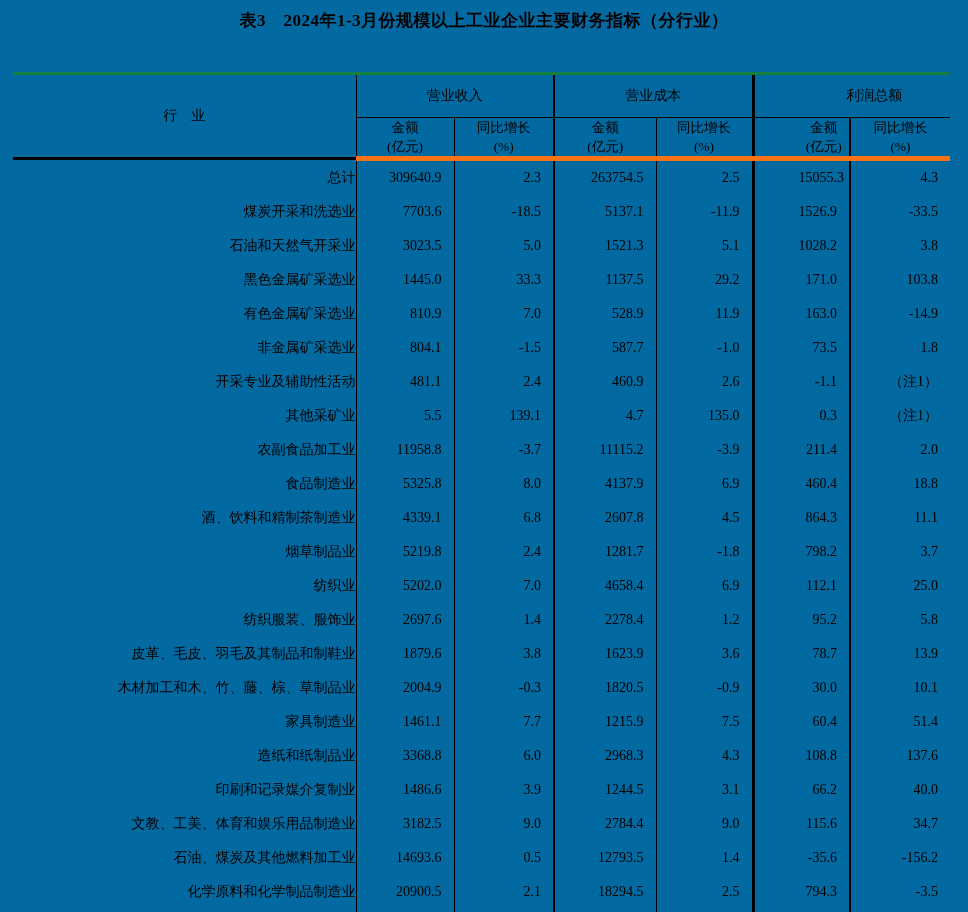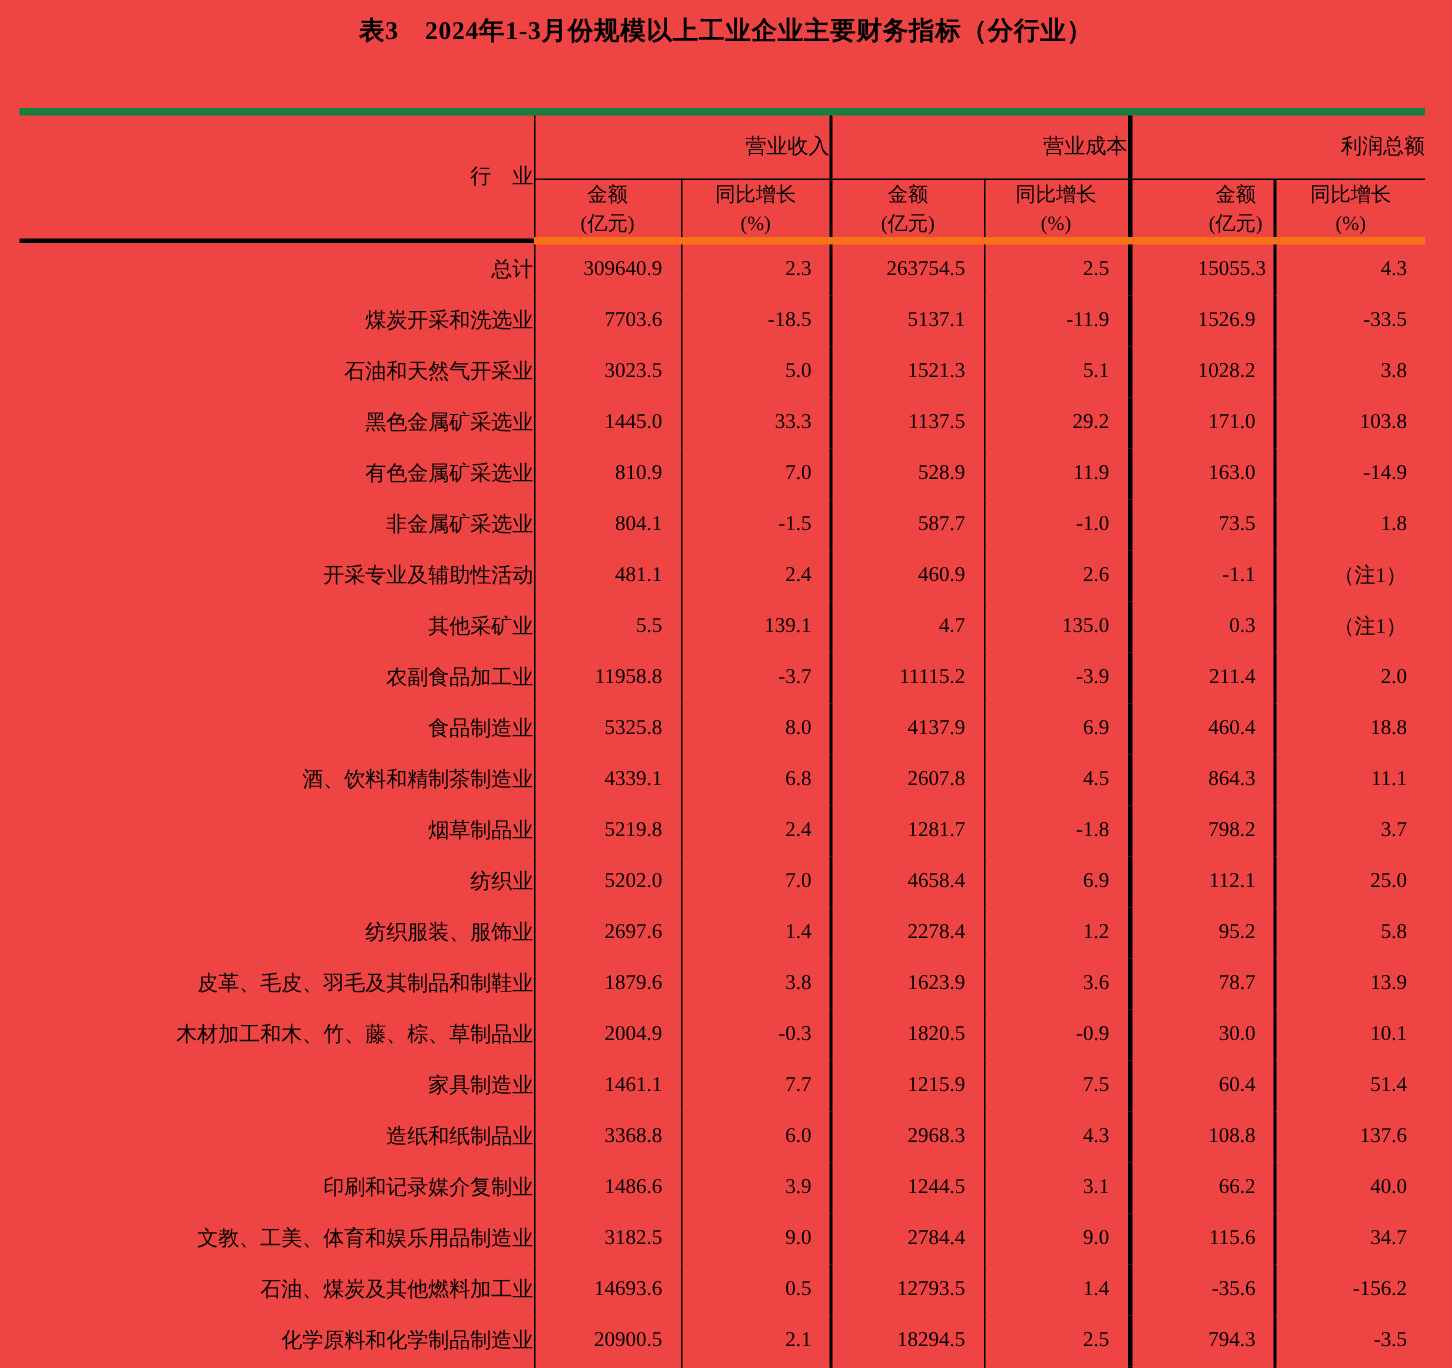--- a/index.html
+++ b/index.html
@@ -6,21 +6,21 @@
     margin: 0;
     padding: 0;
     background: #ffffff;
     color: #000000;
     font-family: "Liberation Serif", "DejaVu Serif", serif;
   }
   .page {
     position: relative;
     width: 968px;
     height: 912px;
-    background: #ef4444;
+    background: #0369a1;
     overflow: hidden;
   }
   .title {
     margin: 10px 0 0 0;
     text-align: center;
     font-size: 17px;
     font-weight: bold;
     line-height: 22px;
     letter-spacing: 0.5px;
   }
@@ -40,21 +40,21 @@
   col.c6 { width: 97px; }
   col.c7 { width: 100px; }
 
   thead th {
     font-weight: normal;
     font-size: 14px;
     text-align: center;
     vertical-align: middle;
     padding: 0;
   }
-  tr.group-row th { height: 42px; border-top: 5px solid #15803d; text-align: right; }
+  tr.group-row th { height: 42px; border-top: 3px solid #15803d; }
   th.industry-h { border-bottom: 3px solid #000; font-size: 14px; }
   th.group { border-bottom: 1px solid #000; }
   tr.sub-row th { height: 36px; border-bottom: 5px solid #f97316; line-height: 19px; font-size: 13.5px; }
 
   
   .bl1 { border-left: 1px solid #000; }
   .bl2 { border-left: 2px solid #000; }
   .bl3 { border-left: 3px solid #000; padding-left: 44px; }
 
   tbody td {

